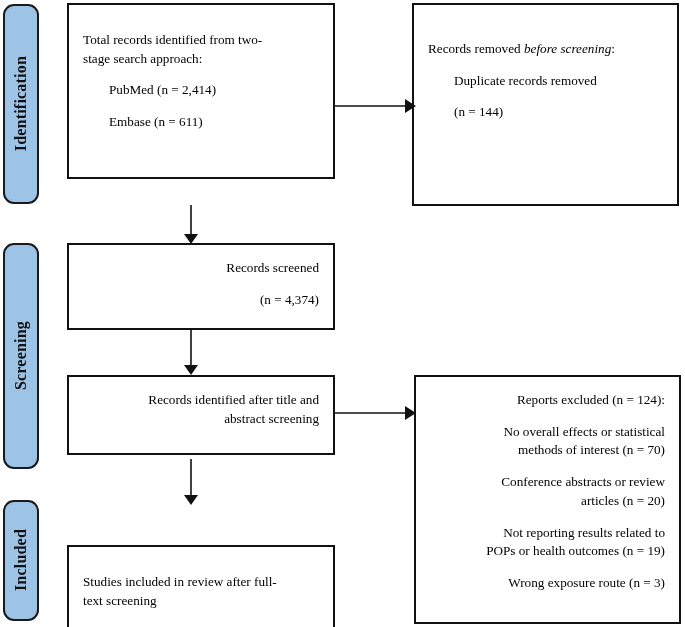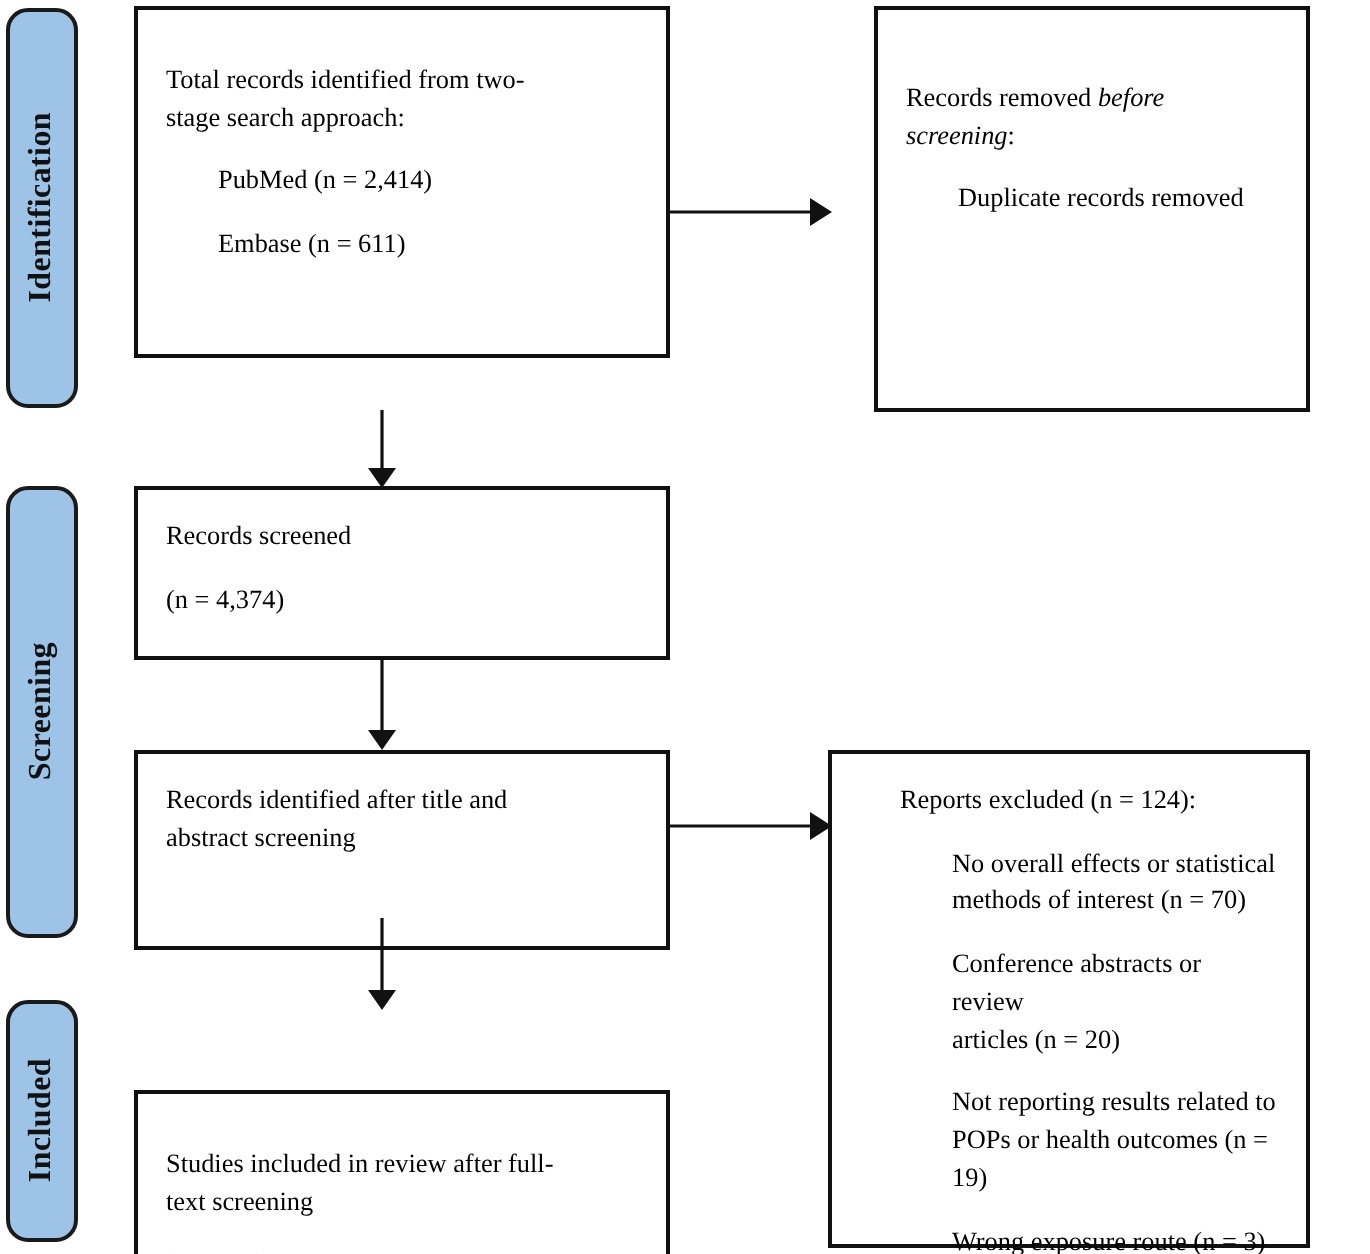--- a/index.html
+++ b/index.html
@@ -53,20 +53,21 @@
     box-sizing: border-box;
     padding: 0;
   }
   .box-inner {
     padding: 26px 14px 10px 14px;
     font-size: 13.2px;
     line-height: 1.42;
   }
   .box-inner.tight {
     padding-top: 14px;
+    text-align: right;
   }
   .line {
     margin: 0;
   }
   .line.sub {
     margin-left: 26px;
   }
   .gap {
     height: 13px;
   }
@@ -107,49 +108,50 @@
     <div class="box-inner">
       <div class="line">Total records identified from two-</div>
       <div class="line">stage search approach:</div>
       <div class="gap"></div>
       <div class="line sub">PubMed (n = 2,414)</div>
       <div class="gap"></div>
       <div class="line sub">Embase (n = 611)</div>
     </div>
   </div>
 
-  <div class="flow-box" style="left:437px; top:3px; width:218px; height:203px;">
+  <div class="flow-box" style="left:412px; top:3px; width:267px; height:203px;">
     <div class="box-inner">
       <div class="gap-sm"></div>
       <div class="line">
         <span>Records removed </span><em class="emphasis">before screening</em><span>:</span>
       </div>
       <div class="gap"></div>
       <div class="line sub">Duplicate records removed</div>
       <div class="gap"></div>
+      <div class="line sub">(n = 144)</div>
     </div>
   </div>
 
   <div class="flow-box" style="left:67px; top:243px; width:268px; height:87px;">
     <div class="box-inner tight">
       <div class="line">Records screened</div>
       <div class="gap"></div>
       <div class="line">(n = 4,374)</div>
     </div>
   </div>
 
-  <div class="flow-box" style="left:67px; top:375px; width:268px; height:100px;">
+  <div class="flow-box" style="left:67px; top:375px; width:268px; height:80px;">
     <div class="box-inner tight">
       <div class="line">Records identified after title and</div>
       <div class="line">abstract screening</div>
       <div class="gap-sm"></div>
     </div>
   </div>
 
-  <div class="flow-box" style="left:414px; top:375px; width:241px; height:249px;padding-left:20px;">
+  <div class="flow-box" style="left:414px; top:375px; width:267px; height:249px;padding-left:20px;">
     <div class="box-inner tight">
       <div class="line">Reports excluded (n = 124):</div>
       <div class="gap"></div>
 
       <div class="line sub">No overall effects or statistical</div>
       <div class="line sub">methods of interest (n = 70)</div>
       <div class="gap"></div>
 
       <div class="line sub">Conference abstracts or review</div>
       <div class="line sub">articles (n = 20)</div>

